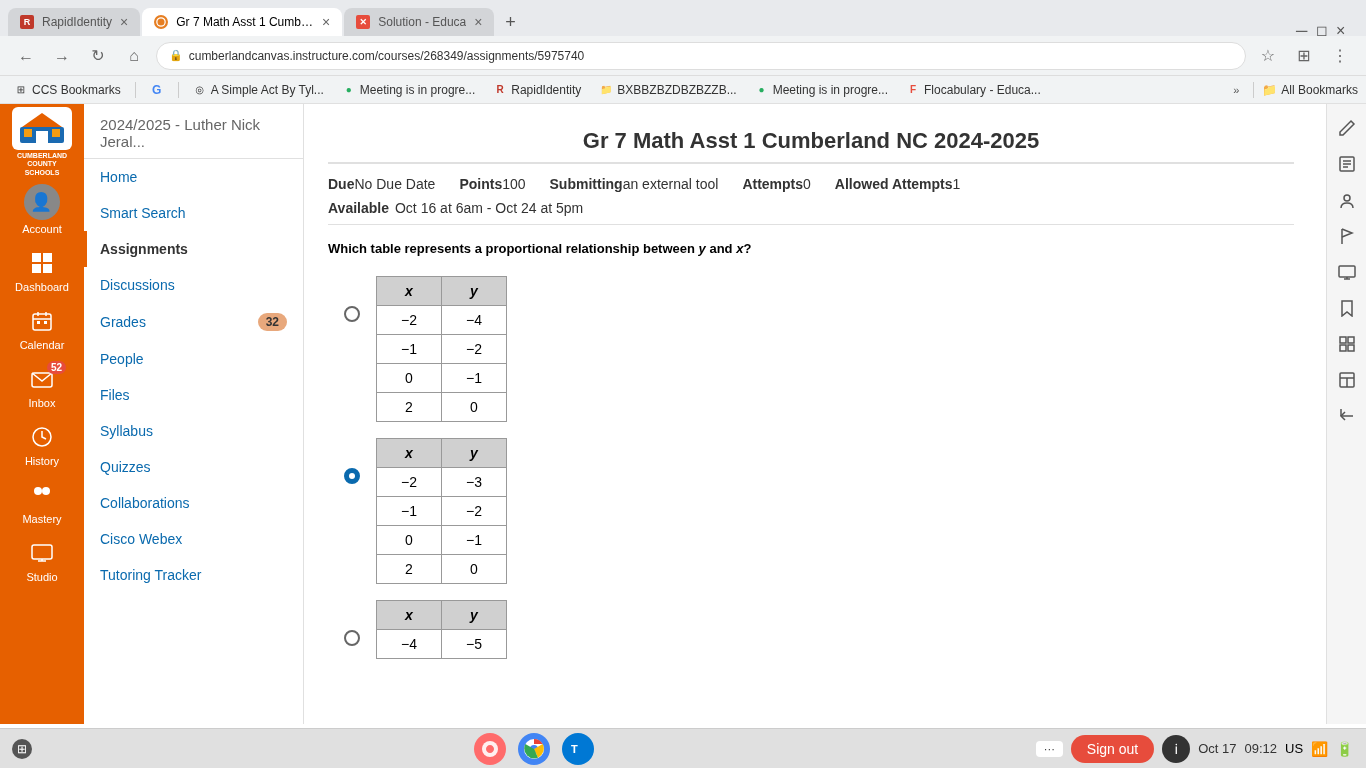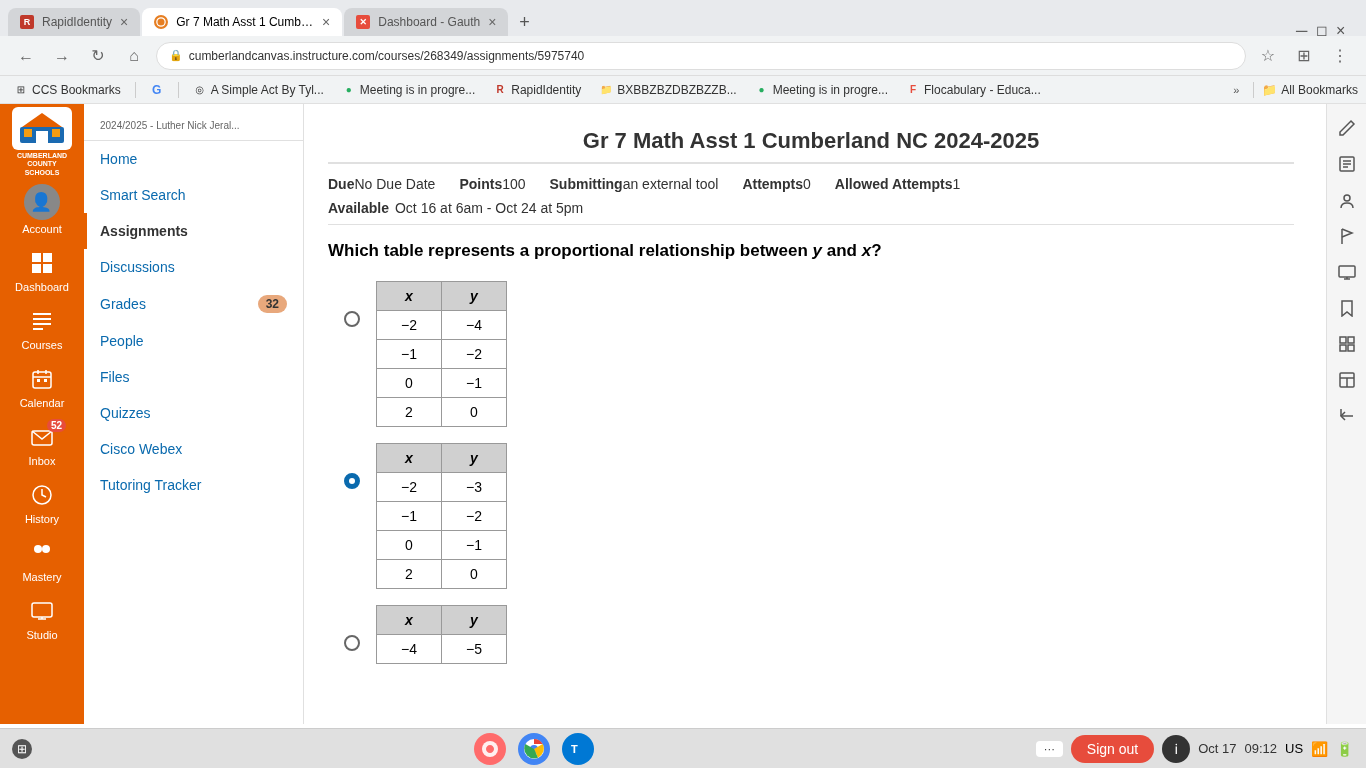--- a/index.html
+++ b/index.html
@@ -32,36 +32,36 @@
 
     
     .canvas-sidebar { width: 84px; background: #e66000; display: flex; flex-direction: column; align-items: center; padding: 8px 0; gap: 0; flex-shrink: 0; }
     .sidebar-logo { width: 60px; height: 60px; display: flex; align-items: center; justify-content: center; margin-bottom: 4px; }
     .sidebar-nav-item { width: 100%; display: flex; flex-direction: column; align-items: center; padding: 8px 4px; cursor: pointer; color: #fff; font-size: 11px; gap: 3px; }
     .sidebar-icon { font-size: 20px; line-height: 1; }
 
     
     .course-sidebar { width: 220px; background: #fff; border-right: 1px solid #e0e0e0; display: flex; flex-direction: column; padding: 0; overflow-y: auto; flex-shrink: 0; }
     .course-info { padding: 12px 16px 8px; border-bottom: 1px solid #e0e0e0; }
-    .course-year { font-size: 10px; color: #666; }
+    .course-year { font-size: 15px; color: #666; }
     .course-nav-item { padding: 10px 16px; cursor: pointer; font-size: 14px; color: #0a6aae; text-decoration: none; display: flex; align-items: center; justify-content: space-between; }
     .course-nav-item.active { color: #333; font-weight: 600; border-left: 3px solid #e66000; padding-left: 13px; }
     .grade-badge { background: #e8a87c; color: #333; border-radius: 12px; font-size: 12px; padding: 2px 8px; font-weight: 600; }
 
     
     .main-content { flex: 1; overflow-y: auto; padding: 0; position: relative; }
     .content-inner { padding: 16px 32px 16px 24px; }
     .page-title { font-size: 22px; font-weight: 700; color: #333; text-align: center; padding: 8px 0; border-bottom: 2px solid #e0e0e0; margin-bottom: 0; }
     .assignment-meta { display: flex; flex-wrap: wrap; gap: 8px 24px; padding: 12px 0 8px; border-bottom: 1px solid #e0e0e0; margin-bottom: 16px; font-size: 14px; }
     .meta-item { display: flex; align-items: baseline; }
     .meta-label { font-weight: 700; color: #333; }
     .meta-value { color: #333; }
 
     
-    .question-text { font-size: 17px; font-weight: 600; margin-bottom: 20px; }
+    .question-text { font-size: 13px; font-weight: 600; margin-bottom: 20px; }
     .question-text em { font-style: italic; }
 
     
     .answer-options { display: flex; flex-direction: column; gap: 16px; padding-left: 16px; }
     .answer-row { display: flex; align-items: flex-start; gap: 16px; }
     .radio-selected { width: 16px; height: 16px; border-radius: 50%; border: 2px solid #0a6aae; background: #0a6aae; display: flex; align-items: center; justify-content: center; flex-shrink: 0; margin-top: 30px; }
     .radio-unselected { width: 16px; height: 16px; border-radius: 50%; border: 2px solid #666; background: #fff; flex-shrink: 0; margin-top: 30px; }
     .data-table { border-collapse: collapse; font-size: 14px; }
     .data-table th, .data-table td { border: 1px solid #999; padding: 6px 24px; text-align: center; min-width: 60px; }
     .data-table thead th { background: #d0d0d0; font-weight: 700; font-style: italic; }
@@ -105,21 +105,21 @@
       <svg width="12" height="12" viewBox="0 0 12 12">
           <circle cx="6" cy="6" r="5" fill="none" stroke="#fff" stroke-width="1.5"></circle>
         </svg>
     </div>
     <span class="tab-title">Gr 7 Math Asst 1 Cumberland...</span>
     <span class="tab-close">×</span>
   </div>
 
   <div class="tab inactive">
     <div class="tab-favicon" style="background:#e74c3c; border-radius:2px; display:flex;align-items:center;justify-content:center;color:#fff;font-size:9px;font-weight:bold;">✕</div>
-    <span class="tab-title">Dashboard - Gauth</span>
+    <span class="tab-title">Solution - Educa</span>
     <span class="tab-close">×</span>
   </div>
   <div class="tab-new">+</div>
 
   <div style="margin-left:auto; display:flex; gap:6px; padding-right:8px; align-items:center;">
     <div style="width:14px;height:14px;cursor:pointer;font-size:16px;color:#555;">─</div>
     <div style="width:14px;height:14px;cursor:pointer;font-size:14px;color:#555;">◻</div>
     <div style="width:14px;height:14px;cursor:pointer;font-size:16px;color:#555;">×</div>
   </div>
 </div>
@@ -209,31 +209,20 @@
         <svg width="24" height="24" viewBox="0 0 24 24" fill="#fff">
             <rect x="2" y="2" width="9" height="9"></rect>
             <rect x="13" y="2" width="9" height="9"></rect>
             <rect x="2" y="13" width="9" height="9"></rect>
             <rect x="13" y="13" width="9" height="9"></rect>
           </svg>
       </span>
       <span>Dashboard</span>
     </div>
 
-    <div class="sidebar-nav-item">
-      <span class="sidebar-icon">
-        <svg width="24" height="24" viewBox="0 0 24 24" fill="#fff">
-            <rect x="3" y="4" width="18" height="2"></rect>
-            <rect x="3" y="9" width="18" height="2"></rect>
-            <rect x="3" y="14" width="18" height="2"></rect>
-            <rect x="3" y="19" width="10" height="2"></rect>
-          </svg>
-      </span>
-      <span>Courses</span>
-    </div>
 
     <div class="sidebar-nav-item">
       <span class="sidebar-icon">
         <svg width="24" height="24" viewBox="0 0 24 24" fill="#fff">
             <rect x="3" y="5" width="18" height="16" rx="2" fill="none" stroke="#fff" stroke-width="1.5"></rect>
             <line x1="3" y1="10" x2="21" y2="10" stroke="#fff" stroke-width="1.5"></line>
             <line x1="8" y1="3" x2="8" y2="7" stroke="#fff" stroke-width="1.5"></line>
             <line x1="16" y1="3" x2="16" y2="7" stroke="#fff" stroke-width="1.5"></line>
             <rect x="7" y="12" width="3" height="3" fill="#fff"></rect>
             <rect x="14" y="12" width="3" height="3" fill="#fff"></rect>
@@ -309,21 +298,27 @@
       <span>Grades</span>
       <span class="grade-badge">32</span>
     </a>
     <a class="course-nav-item">
       <span>People</span>
     </a>
     <a class="course-nav-item">
       <span>Files</span>
     </a>
     <a class="course-nav-item">
+      <span>Syllabus</span>
+    </a>
+    <a class="course-nav-item">
       <span>Quizzes</span>
+    </a>
+    <a class="course-nav-item">
+      <span>Collaborations</span>
     </a>
     <a class="course-nav-item">
       <span>Cisco Webex</span>
     </a>
     <a class="course-nav-item">
       <span>Tutoring Tracker</span>
     </a>
   </div>
 
   <div class="main-content">

